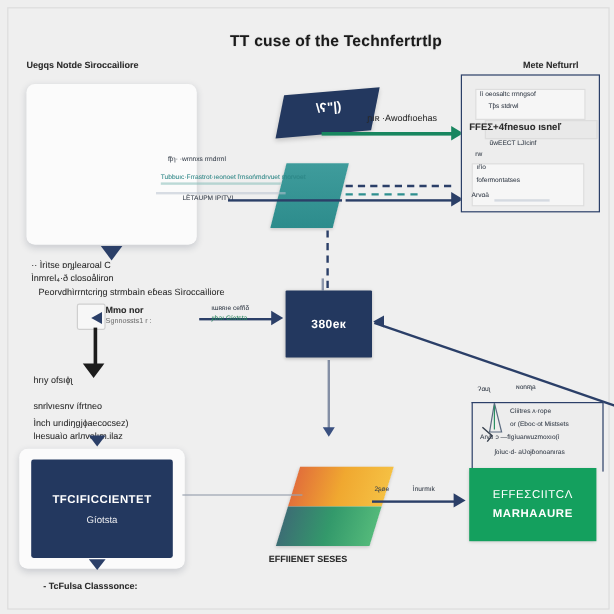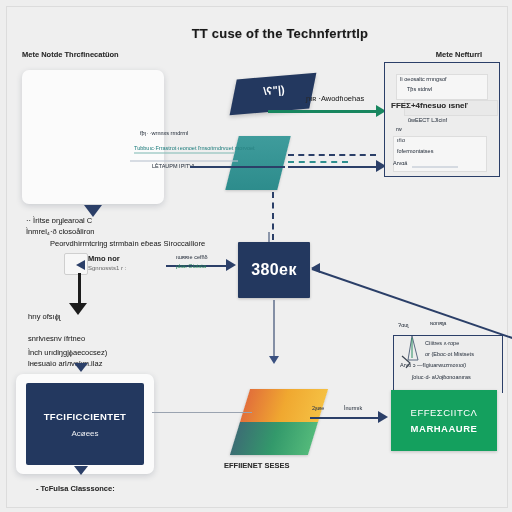--- a/index.html
+++ b/index.html
@@ -37,21 +37,21 @@
   .nodeA-l1{font-size:6.5px;opacity:.85;line-height:1.45;text-align:center;}
   .nodeA-l2{font-size:11px;font-weight:bold;margin-top:7px;letter-spacing:.3px;}
 
   .nodeB{left:16px;top:374px;width:138px;height:100px;}
   .nodeB-in{left:26px;top:383px;width:118px;height:82px;border-radius:2px;}
   .nodeB-t1{font-size:9.5px;font-weight:bold;letter-spacing:.4px;}
   .nodeB-t2{font-size:8px;margin-top:7px;opacity:.92;}
 
   .mid-box{left:238px;top:242px;width:72px;height:56px;border-radius:1px;
       box-shadow:0 1px 3px rgba(0,0,0,.22);}
-  .mid-box-t{font-size:16px;font-weight:bold;letter-spacing:.4px;}
+  .mid-box-t{font-size:10px;font-weight:bold;letter-spacing:.4px;}
 
   
   .para-navy{position:absolute;left:234px;top:76px;width:78px;height:36px;
       background:#23385f;transform:skewX(-16deg) rotate(-5deg);
       box-shadow:0 2px 4px rgba(0,0,0,.2);}
   .para-navy-t{position:absolute;left:238px;top:84px;width:72px;text-align:center;
       font-size:11px;font-weight:bold;color:#fff;transform:rotate(-5deg);}
 
   
   .para-teal{position:absolute;left:232px;top:136px;width:52px;height:54px;
@@ -112,47 +112,47 @@
   .blurline.t{background:#86bdb8;}
 </style>
 </head>
 <body>
 
 <div id="stage">
   <div class="page-frame"></div>
 
   <div class="ttl">TT cuse of the Technfertrtlp</div>
 
-  <div class="cap cap-b" style="left:22px;top:50px;width:150px;">Mete Notde Thrcfinecatüon</div>
+  <div class="cap cap-b" style="left:22px;top:50px;width:150px;">Uegqs Notde Sìroccaìliore</div>
 
   <div class="white-card nodeA"></div>
 
   <div class="ar-d" style="left:84px;top:205px;"></div>
 
   <div class="cap" style="left:26px;top:216px;width:200px;">·· Ìrìtse ɒŋɟlearoal C</div>
   <div class="cap" style="left:26px;top:227px;width:200px;">Ìnmrel₄·ð closoåliron</div>
-  <div class="cap" style="left:34px;top:239px;width:210px;padding-left:16px;">Peorvdhìrrntcriŋg strmbaìn  eɓeas Sìroccaìliore</div>
+  <div class="cap" style="left:16px;top:239px;width:210px;padding-left:16px;">Peorvdhìrrntcriŋg strmbaìn  eɓeas Sìroccaìliore</div>
 
   <div class="mini-card"></div>
   <div class="cap cap-b" style="left:88px;top:254px;">Mmo nor</div>
   <div class="cap" style="left:88px;top:264px;font-size:6px;opacity:.65;">Sgnnossts1 r :</div>
   <div class="ln ln-v" style="left:78px;top:273px;height:34px;width:3px;background:#1c1c1c;"></div>
   <div class="ar-d" style="left:69px;top:303px;border-top-color:#1c1c1c;"></div>
 
   <div class="cap" style="left:28px;top:312px;width:190px;">hrıy ofsıɸʅ</div>
   <div class="cap" style="left:28px;top:323px;width:190px;margin-top:36px;">lнesuaìo arlлvolım.ilaz</div>
   <div class="cap" style="left:28px;top:334px;width:190px;">snrlvıesnv  ífrtneo</div>
   <div class="cap" style="left:28px;top:348px;width:190px;">Ìnch urıdiŋgjɸaecocsez)</div>
 
   <div class="ar-d ar-d-sm" style="left:74px;top:363px;"></div>
 
   <div class="white-card nodeB"></div>
   <div class="navy nodeB-in">
     <div class="nodeB-t1">TFCIFICCIENTET</div>
-    <div class="nodeB-t2">Acøees</div>
+    <div class="nodeB-t2">Gíotsta</div>
   </div>
   <div class="ar-d ar-d-sm" style="left:74px;top:466px;"></div>
   <div class="cap cap-b" style="left:36px;top:484px;width:200px;">- TcFulsa Classsonce:</div>
 
   <div class="para-navy"></div>
   <div class="para-navy-t">\ʕ"|)</div>
 
   <div class="para-teal"></div>
 
   <div class="cap tiny" style="left:140px;top:130px;">fƥɿ·  ·wrnnxs rrndrrnl</div>

